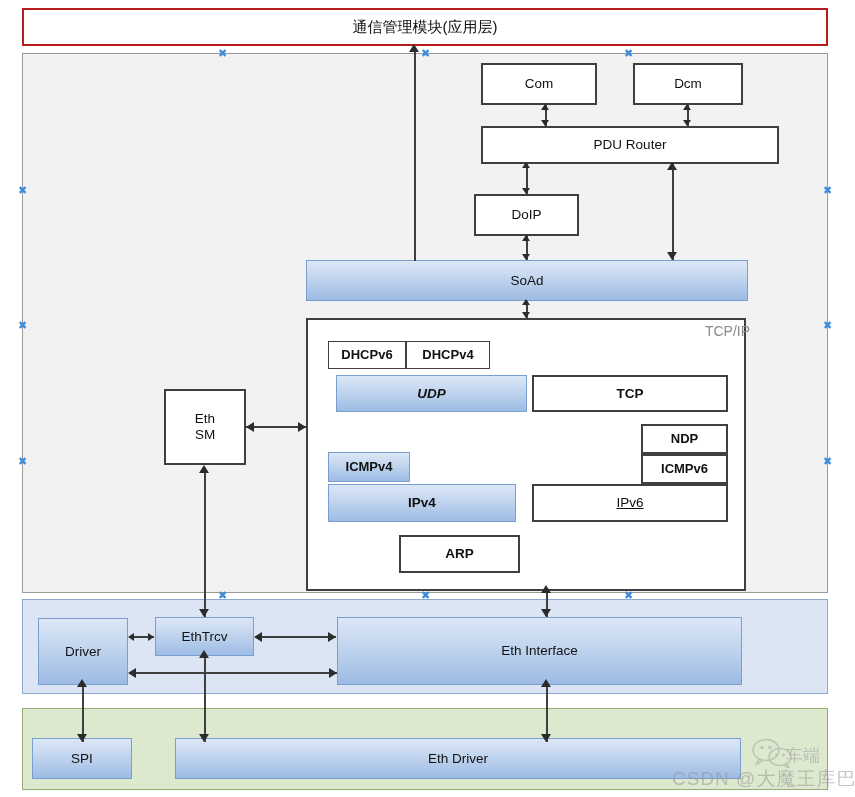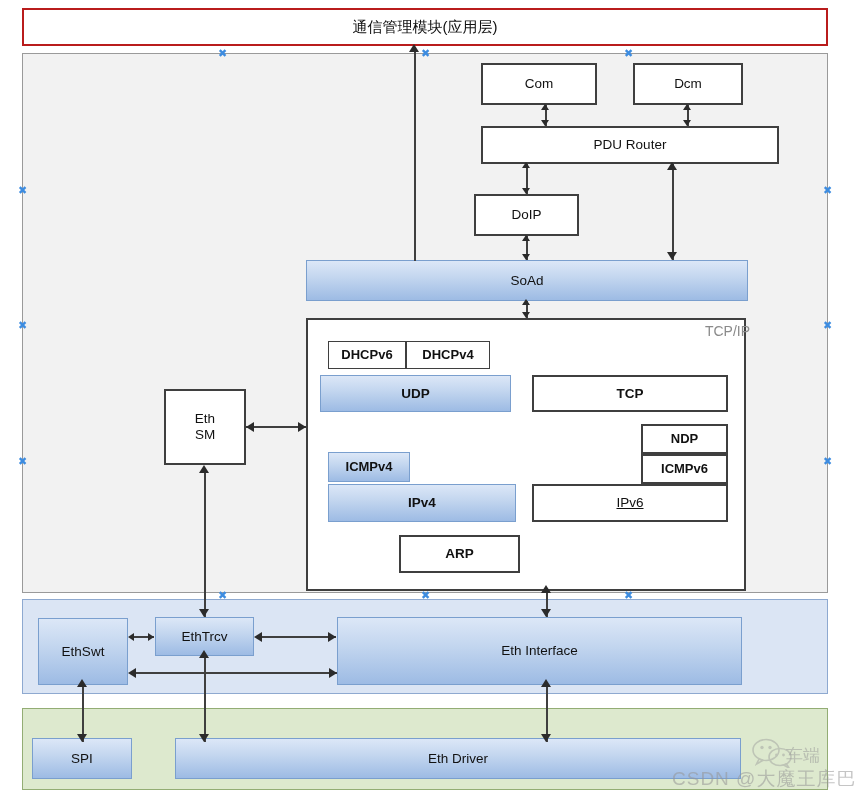--- a/index.html
+++ b/index.html
@@ -111,33 +111,33 @@
   <div class="abs gbox" style="left:306px;top:260px;width:442px;height:41px;">SoAd</div>
 
   <div class="abs wbox" style="left:164px;top:389px;width:82px;height:76px;flex-direction:column;">
     <span>Eth</span>
     <span>SM</span>
   </div>
 
   <div class="abs wbox thin" style="left:328px;top:341px;width:78px;height:28px;font-weight:bold;font-size:13px;">DHCPv6</div>
   <div class="abs wbox thin" style="left:406px;top:341px;width:84px;height:28px;font-weight:bold;font-size:13px;">DHCPv4</div>
 
-  <div class="abs gbox bold" style="left:320px;top:375px;width:191px;height:37px;">UDP</div>
+  <div class="abs gbox bold" style="left:336px;top:375px;width:191px;height:37px;font-style:italic;">UDP</div>
   <div class="abs wbox" style="left:532px;top:375px;width:196px;height:37px;font-weight:bold;">TCP</div>
 
   <div class="abs wbox" style="left:641px;top:424px;width:87px;height:30px;font-weight:bold;font-size:13px;">NDP</div>
   <div class="abs wbox" style="left:641px;top:454px;width:87px;height:30px;font-weight:bold;font-size:13px;">ICMPv6</div>
 
   <div class="abs gbox bold" style="left:328px;top:452px;width:82px;height:30px;font-size:13px;">ICMPv4</div>
   <div class="abs gbox bold" style="left:328px;top:484px;width:188px;height:38px;">IPv4</div>
   <div class="abs wbox" style="left:532px;top:484px;width:196px;height:38px;text-decoration:underline;">IPv6</div>
 
   <div class="abs wbox" style="left:399px;top:535px;width:121px;height:38px;font-weight:bold;">ARP</div>
 
-  <div class="abs gbox" style="left:38px;top:618px;width:90px;height:67px;">EthSwt</div>
+  <div class="abs gbox" style="left:38px;top:618px;width:90px;height:67px;">Driver</div>
   <div class="abs gbox" style="left:155px;top:617px;width:99px;height:39px;">EthTrcv</div>
   <div class="abs gbox" style="left:337px;top:617px;width:405px;height:68px;">Eth Interface</div>
 
   <div class="abs gbox" style="left:32px;top:738px;width:100px;height:41px;">SPI</div>
   <div class="abs gbox" style="left:175px;top:738px;width:566px;height:41px;">Eth Driver</div>
 
   <div class="abs vline" style="left:414px;top:52px;height:209px;"></div>
   <div class="abs arrow ar-up" style="left:409px;top:44px;"></div>
 
   <div class="abs vline" style="left:545px;top:105px;height:21px;"></div>

